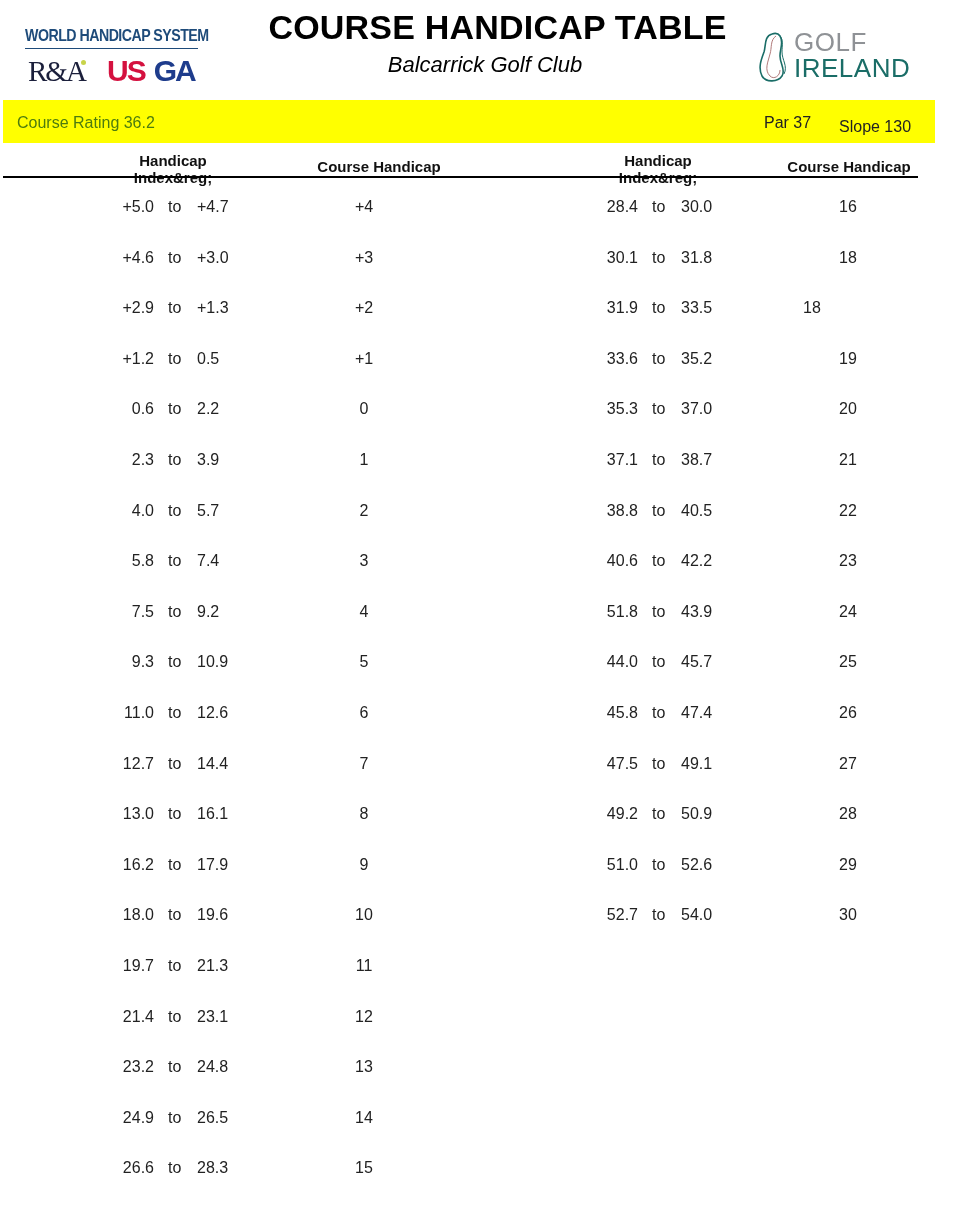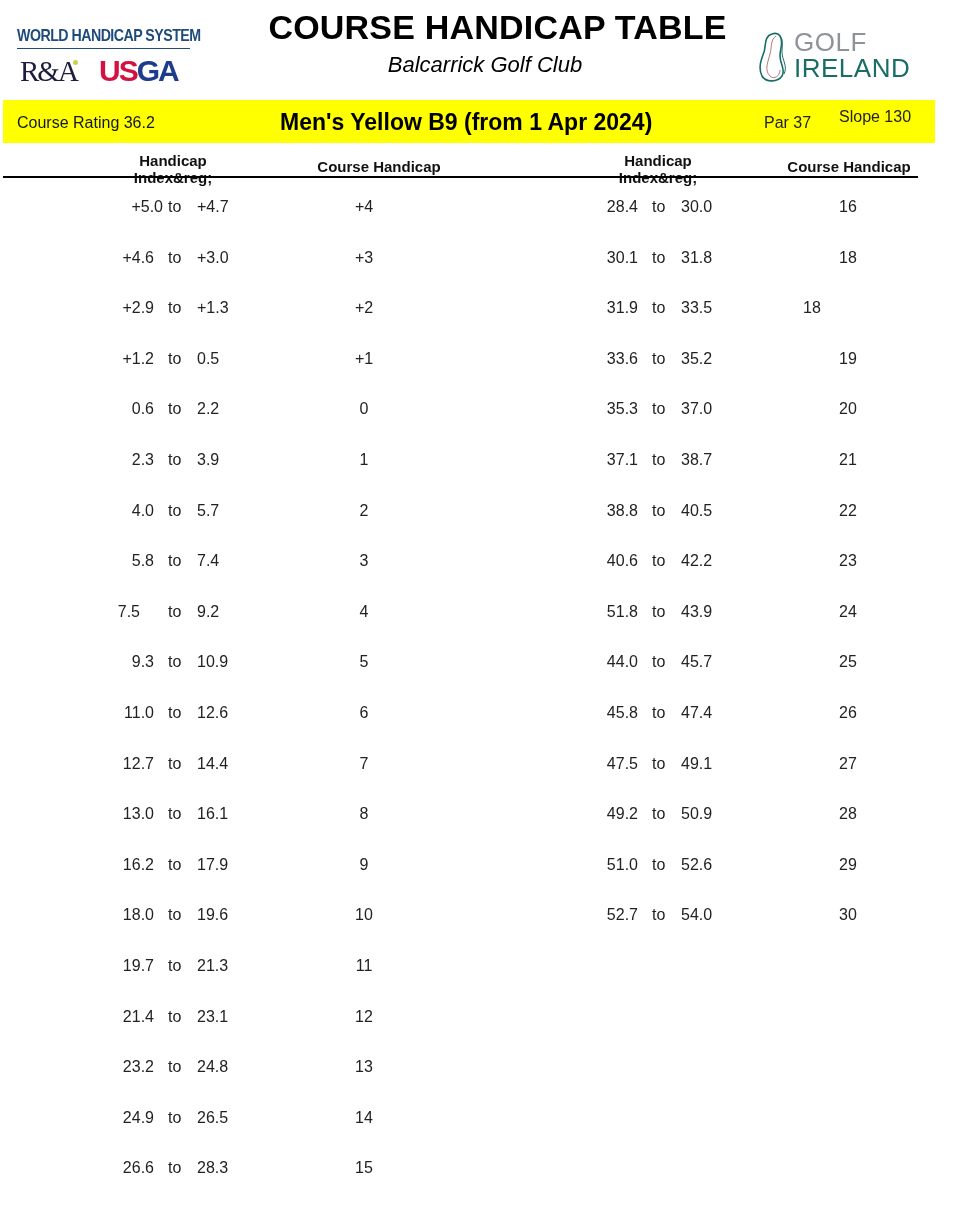--- a/index.html
+++ b/index.html
@@ -1,48 +1,48 @@
 <!DOCTYPE html>
 <html><head>
 <meta charset="utf-8">
 <style>
   html, body { margin:0; padding:0; background:#ffffff; }
   body { width:959px; height:1208px; position:relative; overflow:hidden;
          font-family:"Liberation Sans", sans-serif; color:#111; }
 
   
-  .whs-logo { position:absolute; left:17px; top:26px; width:175px; height:64px; }
+  .whs-logo { position:absolute; left:25px; top:26px; width:175px; height:64px; }
   .whs-title { position:absolute; left:0; top:0; font-family:"Liberation Sans", sans-serif;
                font-weight:bold; font-size:16.5px; color:#1e4b7a; letter-spacing:-0.6px;
                transform:scaleX(0.86); transform-origin:left top; white-space:nowrap; }
   .whs-rule { position:absolute; left:0; top:22px; width:173px; height:1px; background:#1e4b7a; }
   .ra-mark { position:absolute; left:3px; top:29px; font-family:"Liberation Serif", serif;
              font-size:29px; color:#1b1f3b; letter-spacing:-2px; }
   .ra-dot { position:absolute; left:56px; top:34px; width:5px; height:5px; border-radius:50%; background:#c8d34a; }
   .usga-mark { position:absolute; left:82px; top:28px; font-family:"Liberation Sans", sans-serif;
                font-weight:bold; font-size:30px; letter-spacing:-2px; }
   .usga-us { color:#d4113f; }
-  .usga-ga { color:#1e3c8c; }
+  .usga-ga { color:#1e3c8c;padding-left:9px; }
 
   .gi-logo { position:absolute; left:758px; top:28px; width:170px; height:56px; }
   .gi-icon { position:absolute; left:0; top:2px; width:34px; height:54px; }
   .gi-golf { position:absolute; left:36px; top:0; font-size:26px; color:#8f9296; letter-spacing:0.5px; line-height:28px; }
   .gi-ireland { position:absolute; left:36px; top:26px; font-size:26px; color:#1a6d67; letter-spacing:0.5px; line-height:28px; }
 
   .main-title { position:absolute; left:0; width:995px; top:8px; text-align:center;
                 font-size:34px; font-weight:bold; color:#000; letter-spacing:0.2px; }
   .sub-title { position:absolute; left:0; width:970px; top:52px; text-align:center;
                font-size:22px; font-style:italic; color:#000; }
 
   
   .band { position:absolute; left:3px; top:100px; width:932px; height:43px; background:#ffff00; }
-  .band-rating { position:absolute; left:14px; top:14px; font-size:16px; color:#0f172a; }
+  .band-rating { position:absolute; left:14px; top:14px; font-size:16px; color:#4d7c0f; }
   .band-tee { position:absolute; left:277px; top:9px; font-size:23px; font-weight:bold; color:#000; }
   .band-par { position:absolute; left:761px; top:14px; font-size:16px; color:#222; }
-  .band-slope { position:absolute; left:836px; top:8px; font-size:16px; color:#222; }
+  .band-slope { position:absolute; left:836px; top:18px; font-size:16px; color:#222; }
 
   
   .col-head { position:absolute; font-size:15px; font-weight:bold; color:#111; text-align:center; line-height:17px; }
   .head-rule { position:absolute; left:3px; top:176px; width:915px; height:1.5px; background:#000; }
 
   
   .row { position:absolute; height:20px; font-size:16px; color:#222; }
   .row .lo { position:absolute; width:50px; text-align:right; }
   .row .to { position:absolute; }
   .row .hi { position:absolute; }
@@ -67,40 +67,39 @@
     <path d="M14 4 C6 6 8 16 6 22 C3 30 0 38 4 46 C8 53 20 52 24 46 C28 40 22 34 22 26 C22 18 26 12 22 6 C20 3 17 3 14 4 Z" fill="none" stroke="#1a6d67" stroke-width="1.6"></path>
     <path d="M18 6 C12 10 14 18 12 24 C10 32 6 40 12 46 C16 50 22 46 22 40" fill="none" stroke="#b07a7a" stroke-width="1"></path>
     <path d="M20 4 C26 8 24 16 24 22 C24 30 30 36 26 44" fill="none" stroke="#1a6d67" stroke-width="1"></path>
   </svg>
   <div class="gi-golf">GOLF</div>
   <div class="gi-ireland">IRELAND</div>
 </div>
 
 <div class="band">
   <span class="band-rating">Course Rating 36.2</span>
-  <span class="band-tee">Men's Yellow B9 (from 1 Apr 2024)</span>
   <span class="band-par">Par 37</span>
   <span class="band-slope">Slope 130</span>
 </div>
 
 <div class="col-head" style="left:98px; top:152px; width:150px;">
   <div>Handicap</div>
   <div>Index&amp;reg;</div>
 </div>
 <div class="col-head" style="left:299px; top:158px; width:160px;">Course Handicap</div>
 <div class="col-head" style="left:583px; top:152px; width:150px;">
   <div>Handicap</div>
   <div>Index&amp;reg;</div>
 </div>
 <div class="col-head" style="left:769px; top:158px; width:160px;">Course Handicap</div>
 <div class="head-rule"></div>
 
 <div id="rows-left">
     <div class="row" style="top: 198px; left: 0px;">
-      <span class="lo" style="left:113px">+5.0</span>
+      <span class="lo" style="left:104px">+5.0</span>
       <span class="to" style="left:168px">to</span>
       <span class="hi" style="left:197px">+4.7</span>
       <span class="ch" style="left:344px">+4</span>
     </div>
     <div class="row" style="top: 248.6px; left: 0px;">
       <span class="lo" style="left:104px">+4.6</span>
       <span class="to" style="left:168px">to</span>
       <span class="hi" style="left:197px">+3.0</span>
       <span class="ch" style="left:344px">+3</span>
     </div>
@@ -134,21 +133,21 @@
       <span class="hi" style="left:197px">5.7</span>
       <span class="ch" style="left:344px">2</span>
     </div>
     <div class="row" style="top: 552.2px; left: 0px;">
       <span class="lo" style="left:104px">5.8</span>
       <span class="to" style="left:168px">to</span>
       <span class="hi" style="left:197px">7.4</span>
       <span class="ch" style="left:344px">3</span>
     </div>
     <div class="row" style="top: 602.8px; left: 0px;">
-      <span class="lo" style="left:90px">7.5</span>
+      <span class="lo" style="left:104px">7.5</span>
       <span class="to" style="left:168px">to</span>
       <span class="hi" style="left:197px">9.2</span>
       <span class="ch" style="left:344px">4</span>
     </div>
     <div class="row" style="top: 653.4px; left: 0px;">
       <span class="lo" style="left:104px">9.3</span>
       <span class="to" style="left:168px">to</span>
       <span class="hi" style="left:197px">10.9</span>
       <span class="ch" style="left:344px">5</span>
     </div>

